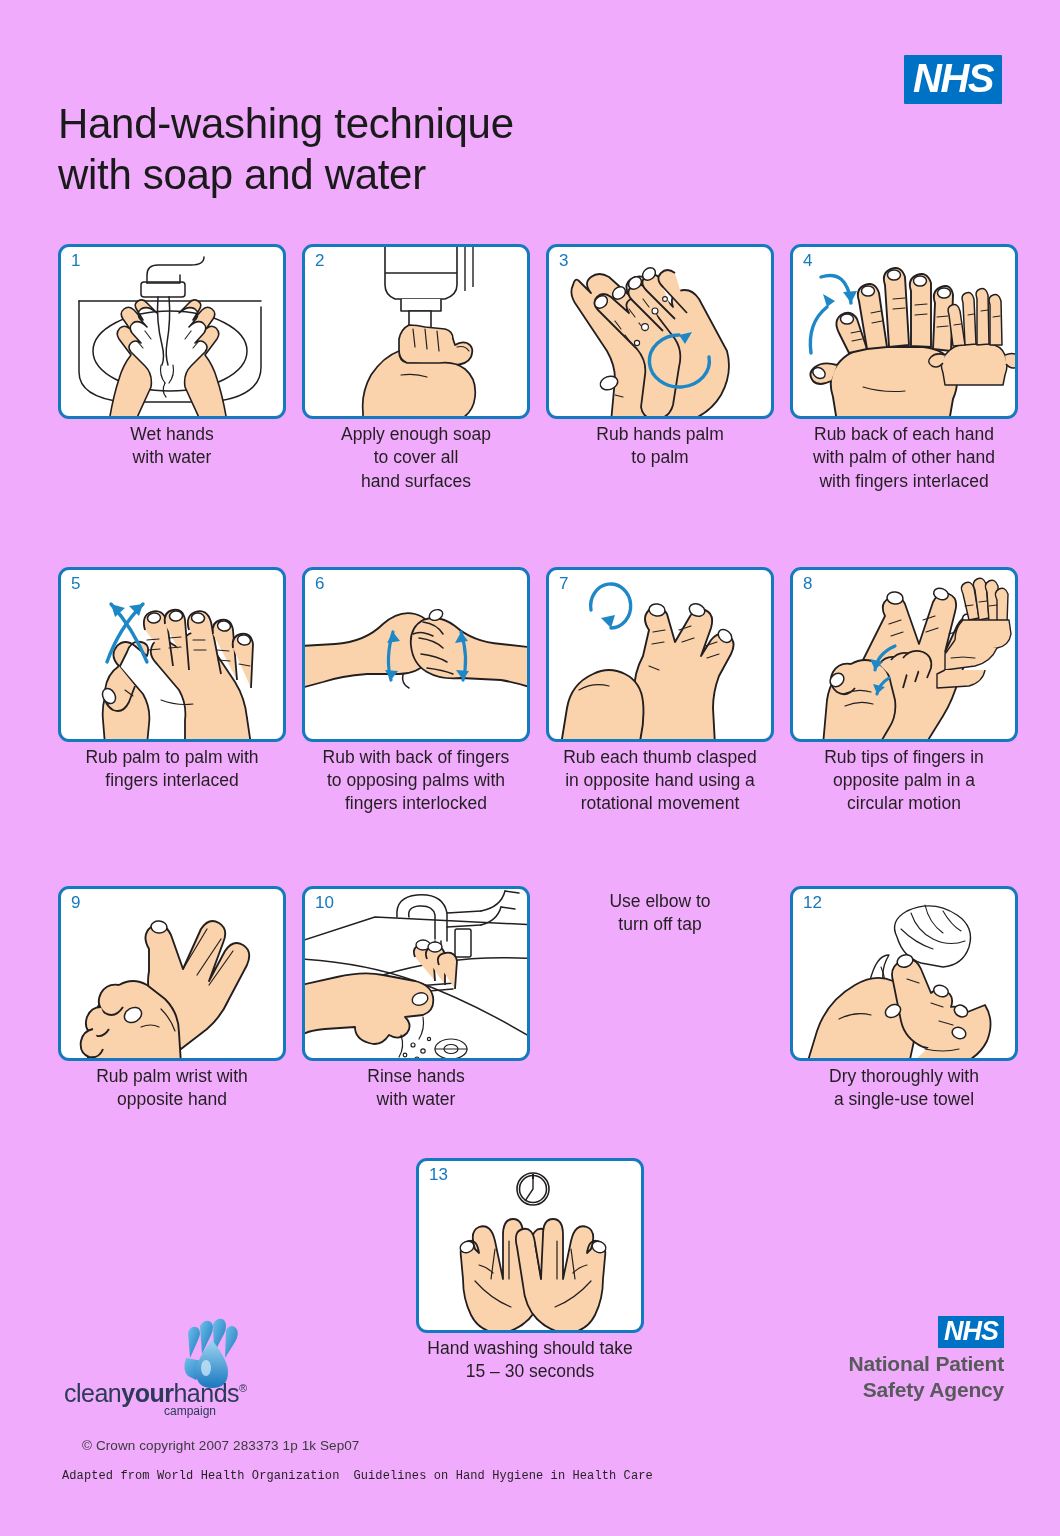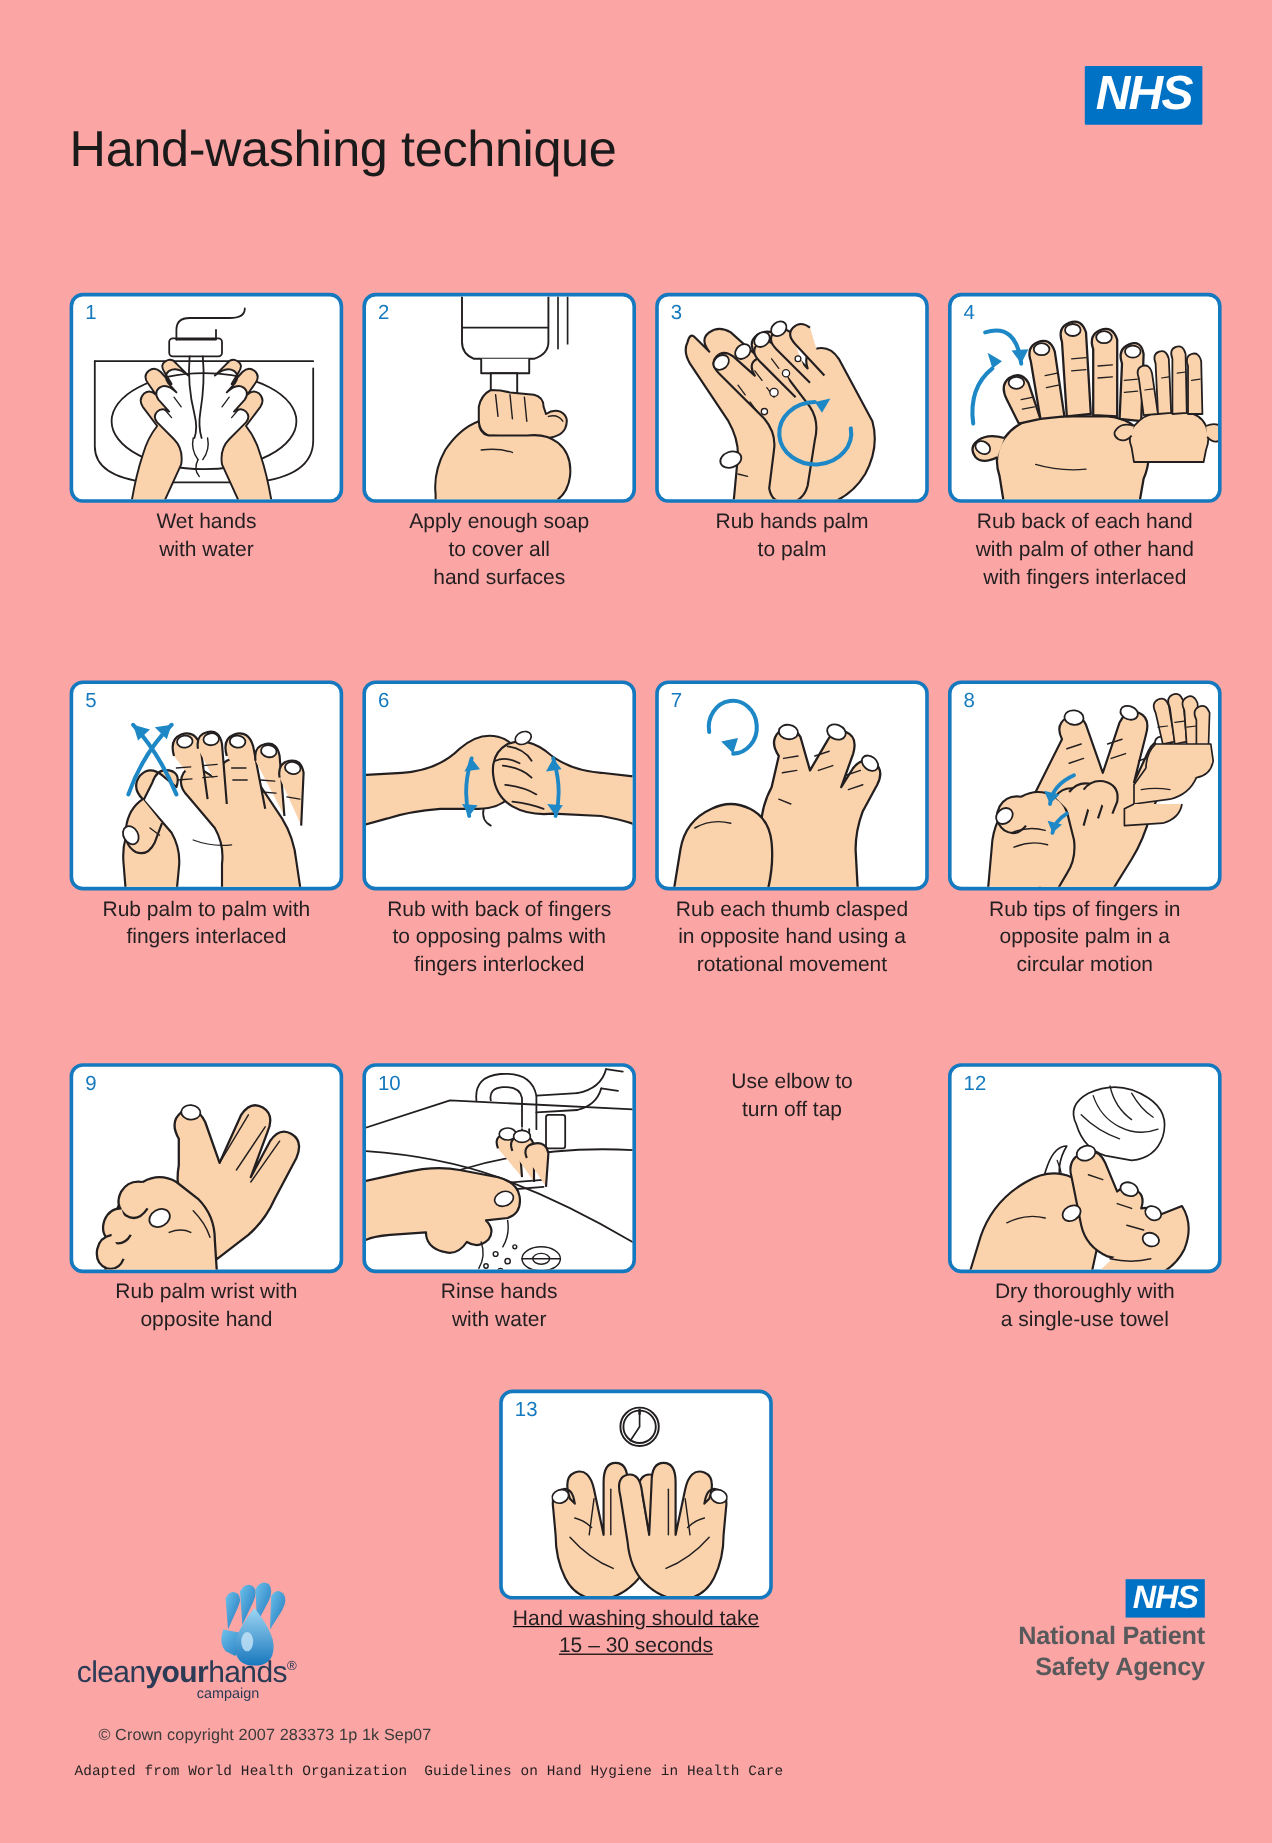--- a/index.html
+++ b/index.html
@@ -2,21 +2,21 @@
 <html><head>
 <meta charset="utf-8">
 <style>
   * { box-sizing: border-box; margin: 0; padding: 0; }
   html, body {
     width: 1060px; height: 1536px;
     background: #ffffff;
     font-family: "Liberation Sans", sans-serif;
     overflow: hidden;
   }
-  .poster { position: relative; width: 1060px; height: 1536px; background:#fca5a5; }
+  .poster { position: relative; width: 1060px; height: 1536px; background:#f0abfc; }
 
   
   .nhs-logo-top {
     position: absolute; right: 58px; top: 55px;
     background: #0072C6; color: #fff;
     font-family: "Liberation Sans", sans-serif;
     font-weight: bold; font-style: italic;
     font-size: 40px; line-height: 44px;
     letter-spacing: -1.5px;
     padding: 1px 9px 4px 9px;
@@ -56,21 +56,21 @@
     color: #231f20;
     width: 240px;
   }
   .caption span { display: block; }
 
   .rowgap-1 { height: 74px; }
   .rowgap-2 { height: 70px; }
 
   
   .final { position: absolute; left: 0; top: 1158px; width: 1060px; display:flex; justify-content:center; }
-  .final .cell { width: 228px; text-decoration: underline; }
+  .final .cell { width: 228px; }
   .final .panel { height: 175px; }
 
   
   .cyh {
     position: absolute; left: 60px; top: 1318px;
     width: 230px; height: 100px;
   }
   .npsa { position: absolute; right: 56px; top: 1316px; text-align: right; }
   .npsa .nhsbox {
     display: inline-block; background: #0072C6; color: #fff;
@@ -95,20 +95,21 @@
   .adapted .gap { display: inline-block; width: 14px; }
 </style>
 </head>
 <body>
 
 <div class="poster">
 
   <div class="nhs-logo-top">NHS</div>
   <div class="title">
     <span>Hand-washing technique</span>
+    <span>with soap and water</span>
   </div>
 
   <div class="grid">
 
     <div class="row r1">
 
       <div class="cell">
         <div class="panel">
           <span class="num">1</span>
           <svg viewBox="0 0 228 175">

